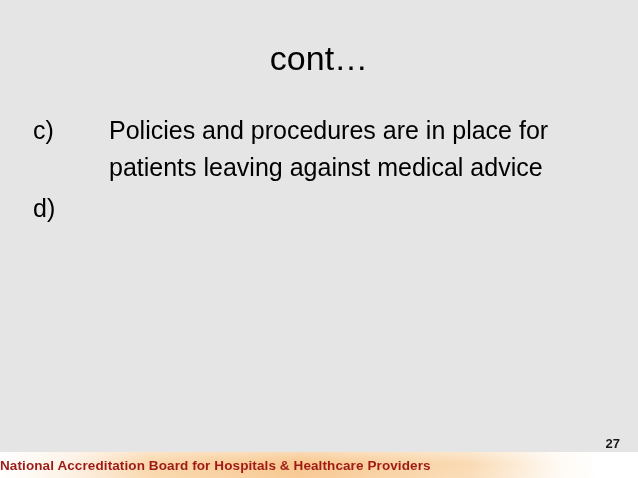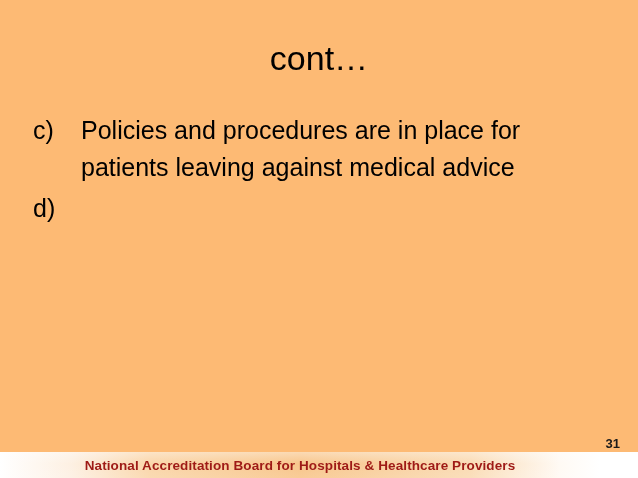--- a/index.html
+++ b/index.html
@@ -4,21 +4,21 @@
 <style>
   html, body {
     margin: 0;
     padding: 0;
     background: #ffffff;
   }
   .slide {
     position: relative;
     width: 638px;
     height: 478px;
-    background: #fdba74;
+    background: #e5e5e5;
     overflow: hidden;
     font-family: "Liberation Sans", sans-serif;
     color: #000000;
   }
 
   
   .slide-title {
     position: absolute;
     left: 0;
     top: 38px;
@@ -52,20 +52,21 @@
     font-weight: 400;
     color: #000000;
   }
   .item-text {
     flex: 1 1 auto;
     font-size: 25px;
     line-height: 37px;
     font-weight: 400;
     color: #000000;
     max-width: 500px;
+    margin-left: 28px;
   }
 
   
   .page-number {
     position: absolute;
     right: 18px;
     top: 436px;
     font-size: 13px;
     font-weight: 700;
     color: #1a1a1a;
@@ -101,21 +102,21 @@
       rgba(255,255,255,0.35) 0%,
       rgba(255,255,255,0.0) 45%,
       rgba(255,255,255,0.10) 100%
     );
   }
   .footer-text {
     position: absolute;
     left: 0;
     top: 456px;
     width: 600px;
-    text-align: center;
+    text-align: left;
     font-size: 13.5px;
     font-weight: 700;
     color: #9e1a16;
     line-height: 20px;
     white-space: nowrap;
     letter-spacing: 0.1px;
   }
 </style>
 </head>
 <body>
@@ -130,21 +131,21 @@
       <span class="item-marker">c)</span>
       <span class="item-text">Policies and procedures are in place for patients leaving against medical advice</span>
     </div>
 
     <div class="list-item">
       <span class="item-marker">d)</span>
     </div>
 
   </div>
 
-  <div class="page-number">31</div>
+  <div class="page-number">27</div>
 
   <div class="footer-banner">
     <div class="footer-banner-inner"></div>
   </div>
 
   <div class="footer-text">National Accreditation Board for Hospitals &amp; Healthcare Providers</div>
 
 </div>
 
 </body></html>

